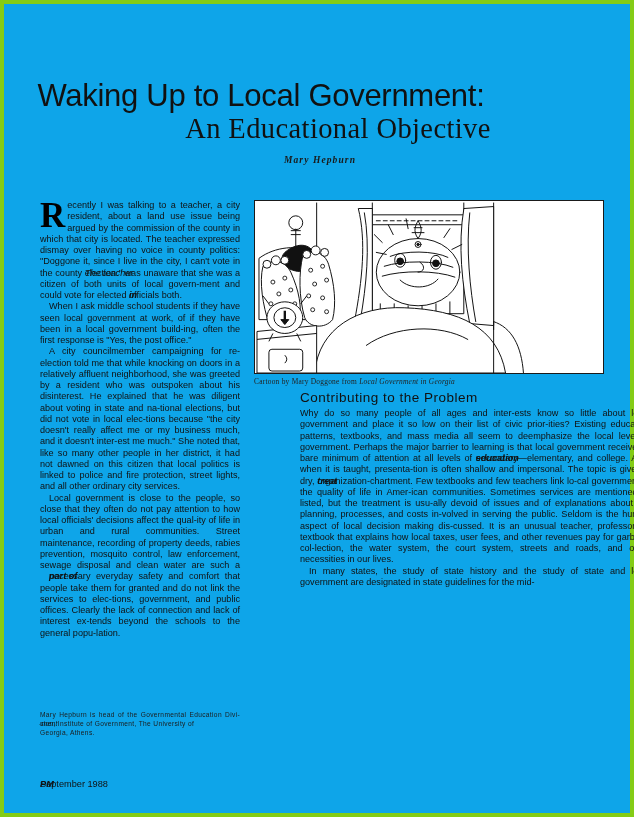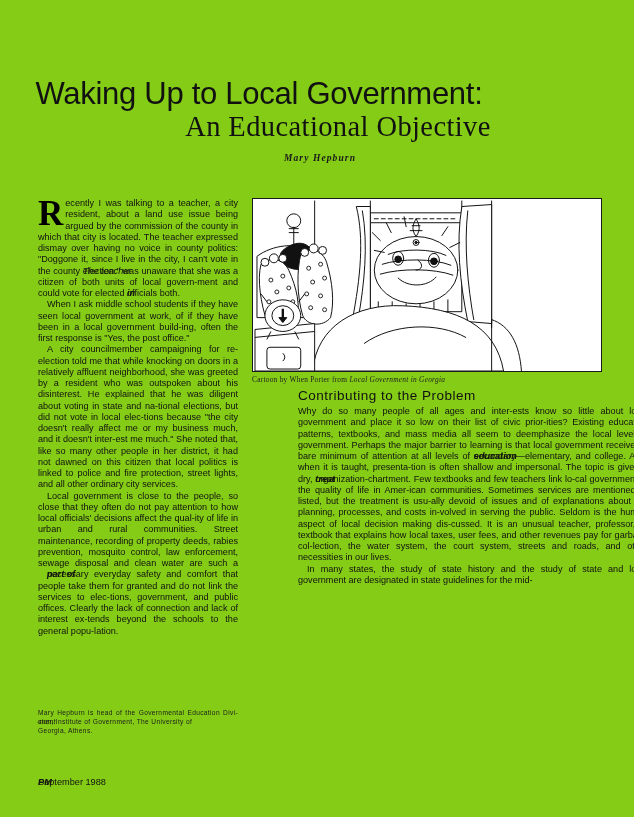--- a/index.html
+++ b/index.html
@@ -5,22 +5,22 @@
   html,body{margin:0;padding:0;background:#fff;}
   body{
     width:634px;height:817px;
     font-family:"Liberation Sans", sans-serif;
     color:#111;
     overflow:hidden;
     position:relative;
   }
   #page{
     position:absolute;inset:0;
-    background:#84cc16;
-    border:2px solid #84cc16;
+    background:#0ea5e9;
+    border:4px solid #84cc16;
     box-sizing:border-box;
   }
 
   
   .masthead{position:absolute;left:0;right:0;top:74px;}
   .title-line1{
     font-family:"Liberation Sans", sans-serif;
     font-size:31.5px;line-height:34px;
     letter-spacing:-0.3px;
     font-weight:400;
@@ -254,21 +254,21 @@
         <ellipse cx="30" cy="118" rx="18" ry="16"></ellipse>
         <ellipse cx="30" cy="118" rx="11" ry="10"></ellipse>
         <path d="M14 104 L8 96 M46 104 L52 96"></path>
         <path d="M18 134 L14 142 M42 134 L46 142"></path>
       </g>
       <path d="M30 111 L30 124" stroke="#111" stroke-width="2.4"></path>
       <path d="M26 120 L30 125 L34 120 Z" fill="#111" stroke="#111"></path>
     </svg>
   </div>
 
-  <div class="caption"><span>Cartoon by  When  Porter from </span><i>Local Government in Georgia</i></div>
+  <div class="caption"><span>Cartoon by  Mary  Doggone from </span><i>Local Government in Georgia</i></div>
 
   <div class="col" id="col-right" style="top:386px;margin-left:46px;">
     <h2 class="sec-head">Contributing to the Problem</h2>
 
     <p><span>Why do so many people of all ages and inter-ests know so little about local government and place it so low on their list of civic prior-ities? Existing education patterns, textbooks, and mass media all seem to deemphasize the local level of government. Perhaps the major barrier to learning is that local government receives a bare minimum of attention at all levels of </span><span class="ovl"><span class="under">secondary</span><span class="over bold">education</span></span><span>—elementary, and college. And, when it is taught, presenta-tion is often shallow and impersonal. The topic is given a dry, </span><span class="ovl"><span class="under">organization-chart</span><span class="over bold">treat</span></span><span>ment. Few textbooks and few teachers link lo-cal government to the quality of life in Amer-ican communities. Sometimes services are mentioned or listed, but the treatment is usu-ally devoid of issues and of explanations about the planning, processes, and costs in-volved in serving the public. Seldom is the human aspect of local decision making dis-cussed. It is an unusual teacher, professor, or textbook that explains how local taxes, user fees, and other revenues pay for garbage col-lection, the water system, the court system, streets and roads, and other necessities in our lives.</span>
     </p>
 
     <p class="indent">In many states, the study of state history and the study of state and local government are designated in state guidelines for the mid-</p>
   </div>
 

